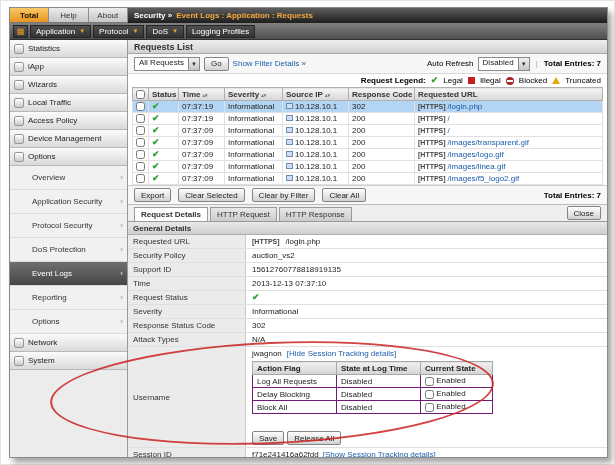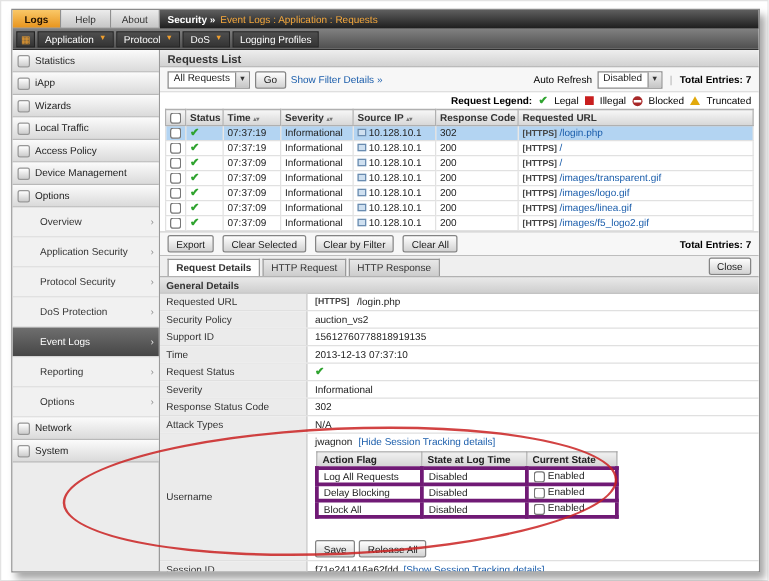--- a/index.html
+++ b/index.html
@@ -9,21 +9,21 @@
   .shot{position:absolute;left:8px;top:6px;width:599px;height:451px;border:1px solid #8a8a8a;background:#fff;
         box-shadow:4px 5px 6px rgba(0,0,0,.35);overflow:hidden;display:flex;flex-direction:column}
   
   .topbar{height:15px;display:flex;flex:0 0 auto}
   .apptabs{width:118px;display:flex;background:#cfcfcf;border-bottom:1px solid #777}
   .apptab{flex:1;font-size:8px;display:flex;align-items:center;justify-content:center;border-right:1px solid #8f8f8f;
           background:linear-gradient(#ececec,#c6c6c6);color:#333;cursor:default}
   .apptab.active{background:linear-gradient(#fac868,#e8951e);font-weight:bold;color:#201000}
   .breadcrumb{flex:1;background:linear-gradient(#5e5e5e,#1d1d1d);display:flex;align-items:center;padding-left:6px;gap:4px;font-size:8px;white-space:nowrap}
   .bc-prefix{color:#fff;font-weight:bold}
-  .bc-path{color:#f5a83c;font-weight:normal}
+  .bc-path{color:#f5a83c;font-weight:bold}
   
   .subnav{height:17px;background:linear-gradient(#818181,#4f4f4f);display:flex;align-items:center;gap:2px;padding-left:3px;border-bottom:1px solid #2e2e2e;flex:0 0 auto}
   .subnav-iconbtn{width:15px;height:13px;background:linear-gradient(#565656,#333);border:1px solid #222;color:#f0a030;font-size:8px;line-height:11px;text-align:center}
   .subtab{height:13px;background:linear-gradient(#4e4e4e,#343434);border:1px solid #252525;color:#fff;font-size:8px;display:flex;align-items:center;padding:0 5px;gap:4px;white-space:nowrap}
   .subtab .arrow{color:#f0a030;font-size:6px}
   
   .bodyrow{flex:1;display:flex;min-height:0}
   .sidebar{width:118px;background:#ececec;border-right:1px solid #9a9a9a;display:flex;flex-direction:column;flex:0 0 auto}
   .sb-item{height:18px;display:flex;align-items:center;gap:4px;padding-left:4px;background:linear-gradient(#fbfbfb,#dadada);
            border-bottom:1px solid #b8b8b8;font-size:8px;color:#222;white-space:nowrap;flex:0 0 auto}
@@ -77,35 +77,35 @@
   .dpanel{flex:1;border-top:1px solid #999;display:flex;flex-direction:column;min-height:0;background:#fff}
   .gd-hdr{height:13px;background:linear-gradient(#e9e9e9,#cecece);border-bottom:1px solid #b0b0b0;display:flex;align-items:center;
           padding-left:5px;font-size:8px;font-weight:bold;color:#333;flex:0 0 auto}
   .drow{display:flex;border-bottom:1px solid #e0e0e0;flex:0 0 auto;min-height:14px}
   .dlabel{width:118px;background:#ebebeb;border-right:1px solid #cccccc;font-size:8px;color:#333;padding:2px 5px;display:flex;align-items:center;flex:0 0 auto}
   .dvalue{flex:1;font-size:8px;color:#222;padding:2px 6px;display:flex;align-items:center;gap:4px;white-space:nowrap;overflow:hidden}
   .dvalue.col{flex-direction:column;align-items:flex-start;gap:2px}
   .uline{display:flex;gap:5px;align-items:center}
   table.sess{border-collapse:collapse;margin:1px 0;table-layout:fixed}
   table.sess th{background:linear-gradient(#f0f0f0,#d4d4d4);border:1px solid #a8a8a8;font-size:8px;height:13px;padding:0 4px;font-weight:bold;text-align:left;white-space:nowrap;overflow:hidden}
-  table.sess td{border:3px solid #701a75;font-size:8px;height:13px;padding:0 4px;white-space:nowrap;overflow:hidden}
+  table.sess td{border:1px solid #701a75;font-size:8px;height:13px;padding:0 4px;white-space:nowrap;overflow:hidden}
   .ubuttons{display:flex;gap:3px;margin-top:14px}
   
   .annotation{position:absolute;left:40px;top:334px;width:444px;height:102px;border:2px solid rgba(202,34,34,.85);
               border-radius:50%;transform:rotate(-2.5deg);pointer-events:none;z-index:10}
 </style>
 </head>
 <body>
 
 <div class="page">
 <div class="shot">
 
   <div class="topbar">
     <div class="apptabs">
-      <div class="apptab active">Logs</div>
+      <div class="apptab active">Total</div>
       <div class="apptab">Help</div>
       <div class="apptab">About</div>
     </div>
     <div class="breadcrumb">
       <span class="bc-prefix">Security »</span>
       <span class="bc-path">Event Logs : Application : Requests</span>
     </div>
   </div>
 
   <div class="subnav">

